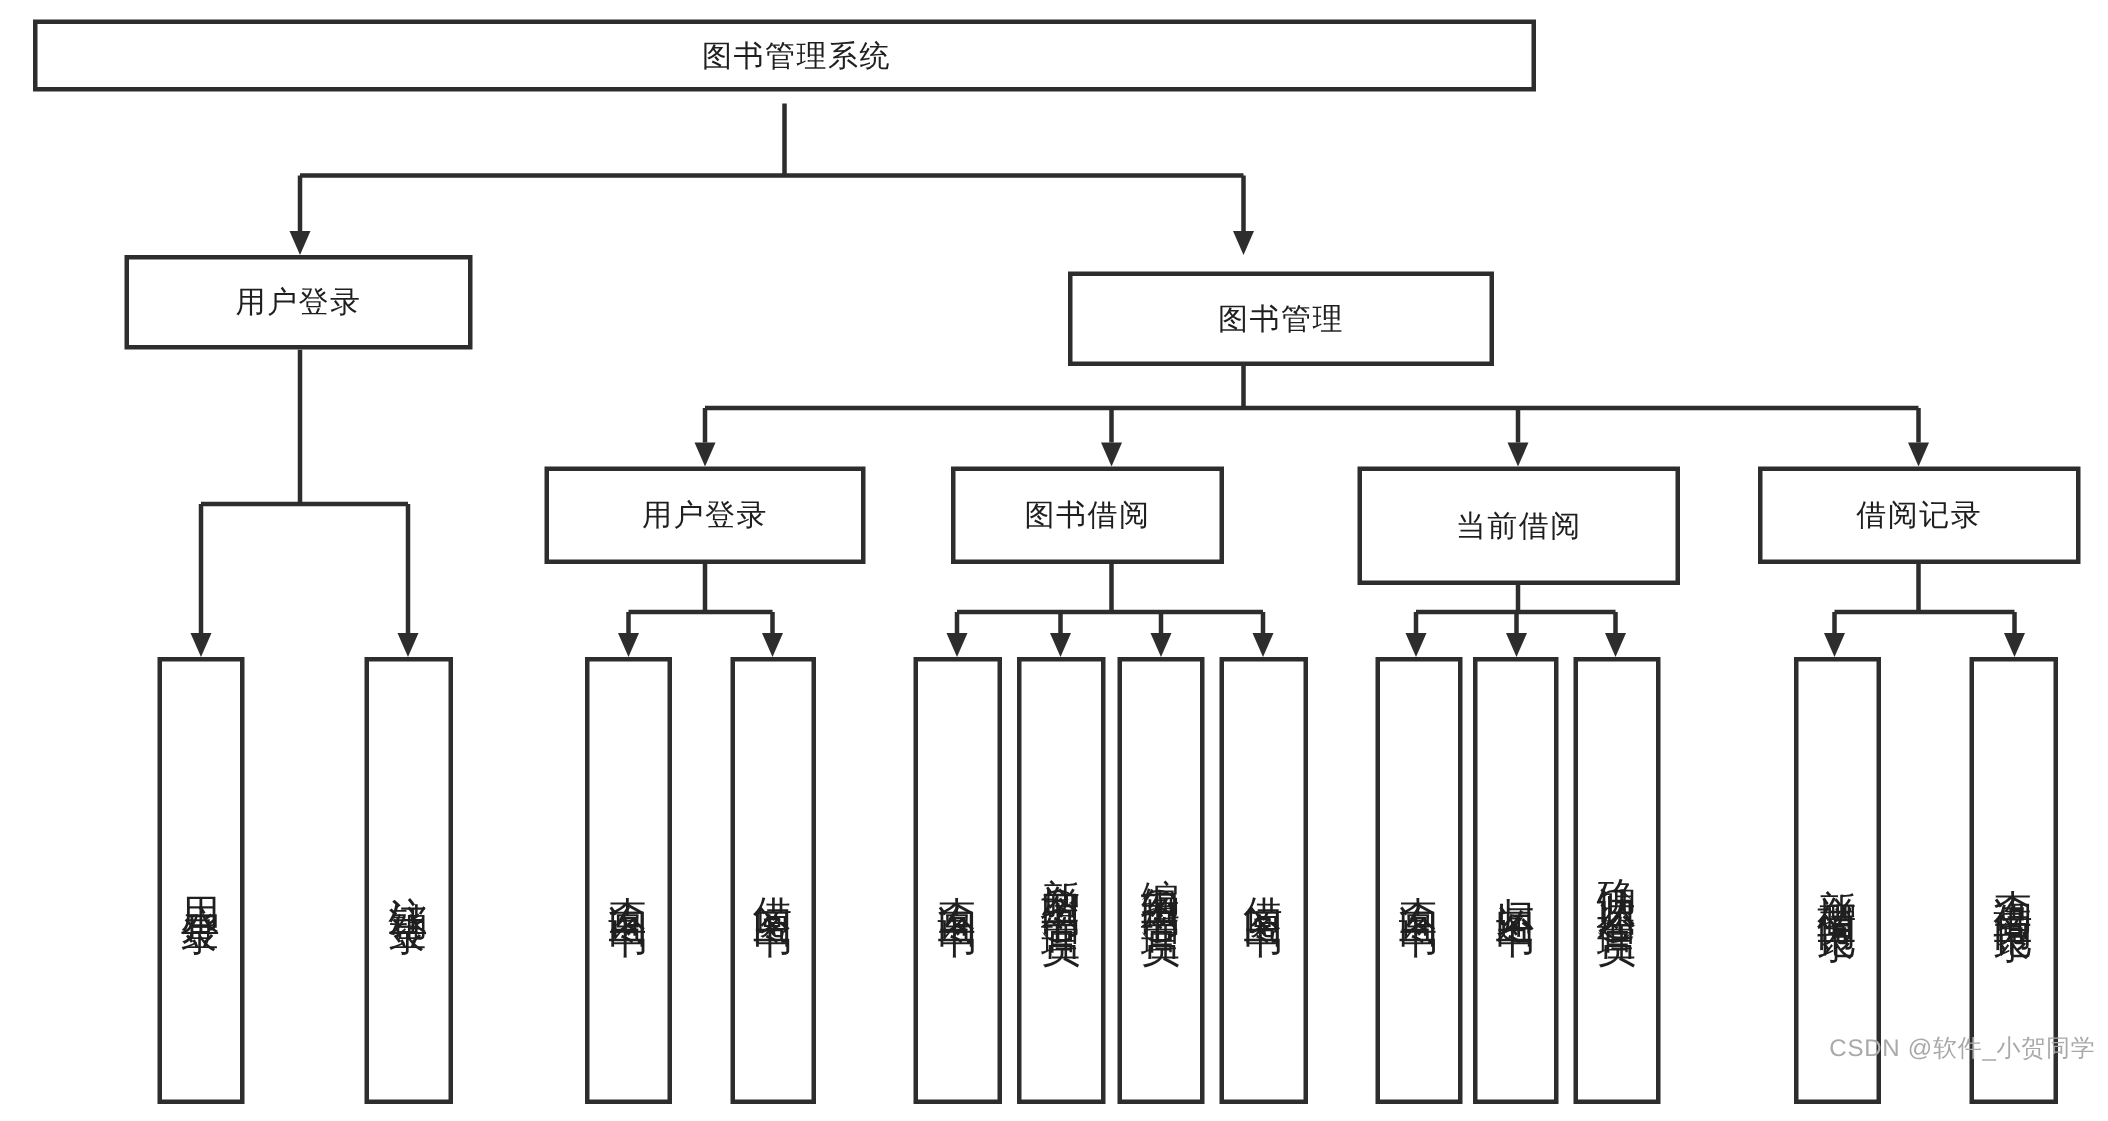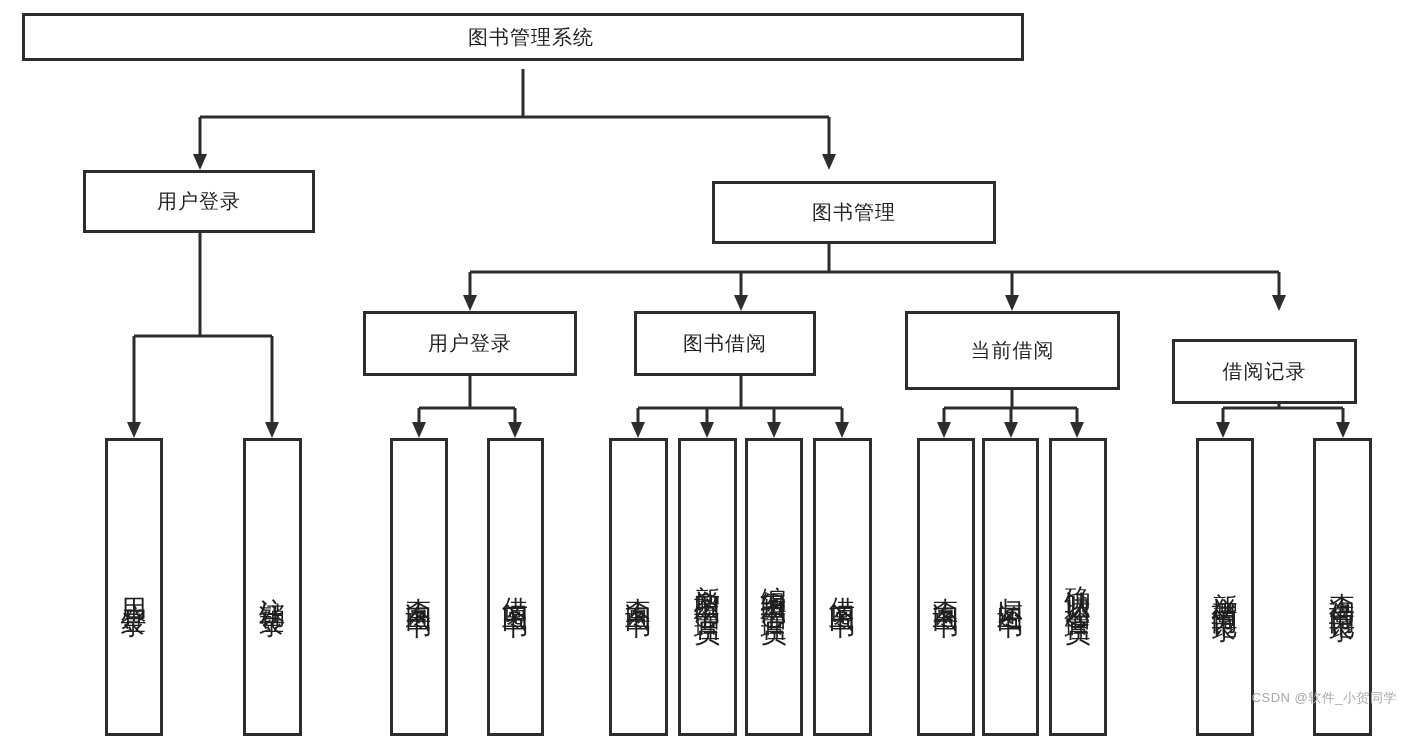--- a/index.html
+++ b/index.html
@@ -49,21 +49,21 @@
     writing-mode: vertical-rl;
     text-orientation: mixed;
     font-size: 26px;
     letter-spacing: 5px;
     line-height: 1;
   }
   #watermark {
     position: absolute;
     right: 8px;
     top: 689px;
-    font-size: 13px;
+    font-size: 16px;
     color: #a9a9a9;
     letter-spacing: 0.5px;
     white-space: nowrap;
   }
 </style>
 </head>
 <body>
 
 <div id="stage">
 
@@ -116,21 +116,21 @@
 
   <div class="box h-box" style="left:363px; top:311px; width:214px; height:65px;">
     <span>用户登录</span>
   </div>
   <div class="box h-box" style="left:634px; top:311px; width:182px; height:65px;">
     <span>图书借阅</span>
   </div>
   <div class="box h-box" style="left:905px; top:311px; width:215px; height:79px;">
     <span>当前借阅</span>
   </div>
-  <div class="box h-box" style="left:1172px; top:311px; width:185px; height:65px;margin-top:28px;">
+  <div class="box h-box" style="left:1172px; top:311px; width:215px; height:65px;">
     <span>借阅记录</span>
   </div>
 
   <div class="box v-box" style="left:105px; top:438px; width:58px; height:298px;">
     <span>用户登录</span>
   </div>
   <div class="box v-box" style="left:243px; top:438px; width:59px; height:298px;">
     <span>注销登录</span>
   </div>
 

